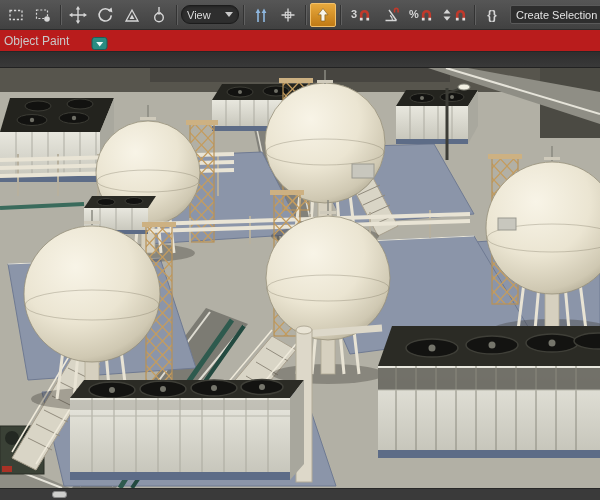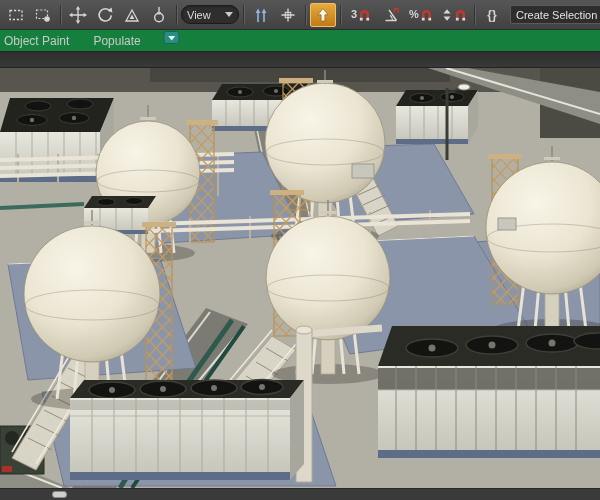--- a/index.html
+++ b/index.html
@@ -24,22 +24,22 @@
     border:1px solid #1c1c1c;box-shadow:inset 0 1px 2px #222;border-radius:9px;
     display:flex;align-items:center;padding:0 5px;color:#dcdcdc;font-size:11px;gap:8px}
   .caret{width:0;height:0;border-left:4px solid transparent;border-right:4px solid transparent;
     border-top:5px solid #c9c9c9;margin-left:auto}
   .combo{flex:0 0 auto;height:19px;width:150px;margin-left:4px;background:#2e2e2e;
     border:1px solid #5a5a5a;border-radius:2px;display:flex;align-items:center;overflow:hidden}
   .combo input{flex:1;background:transparent;border:none;outline:none;color:#e3e3e3;
     font-size:11px;padding:0 5px;font-family:"Liberation Sans",sans-serif}
 
   
-  .ribbon-tabs{height:22px;background:#15803d;border-bottom:1px solid #262626;
-    display:flex;align-items:flex-start;overflow:hidden}
+  .ribbon-tabs{height:22px;background:#b91c1c;border-bottom:1px solid #262626;
+    display:flex;align-items:flex-end;overflow:hidden}
   .tab{height:100%;display:flex;align-items:center;padding:0 12px;color:#c9c9c9;
     font-size:12px;cursor:default}
   .tab.clipped{margin-left:-8px}
   .flyout{margin-left:10px;display:flex;align-items:center}
   .ribbon-strip{height:16px;background:linear-gradient(#2e2e2e,#393939);
     border-bottom:1px solid #222}
 
   
   .viewport{position:relative;width:600px;height:420px;background:#b2b0a5;overflow:hidden}
   .viewport svg{display:block}
@@ -169,23 +169,20 @@
     </div>
 
     <div class="combo">
       <input type="text" readonly="" value="Create Selection Set" style="">
     </div>
   </div>
 
   <div class="ribbon-tabs">
     <div class="tab clipped">
       <span>Object Paint</span>
-    </div>
-    <div class="tab">
-      <span>Populate</span>
     </div>
     <div class="flyout">
       <svg width="18" height="15">
         <rect x="1" y="1.5" width="15" height="12" rx="2.5" fill="#2a8d82" stroke="#1c5f58"></rect>
         <path d="M5.2 6h7L8.7 10.4z" fill="#eafaf7"></path>
       </svg>
     </div>
   </div>
   <div class="ribbon-strip"></div>
 

